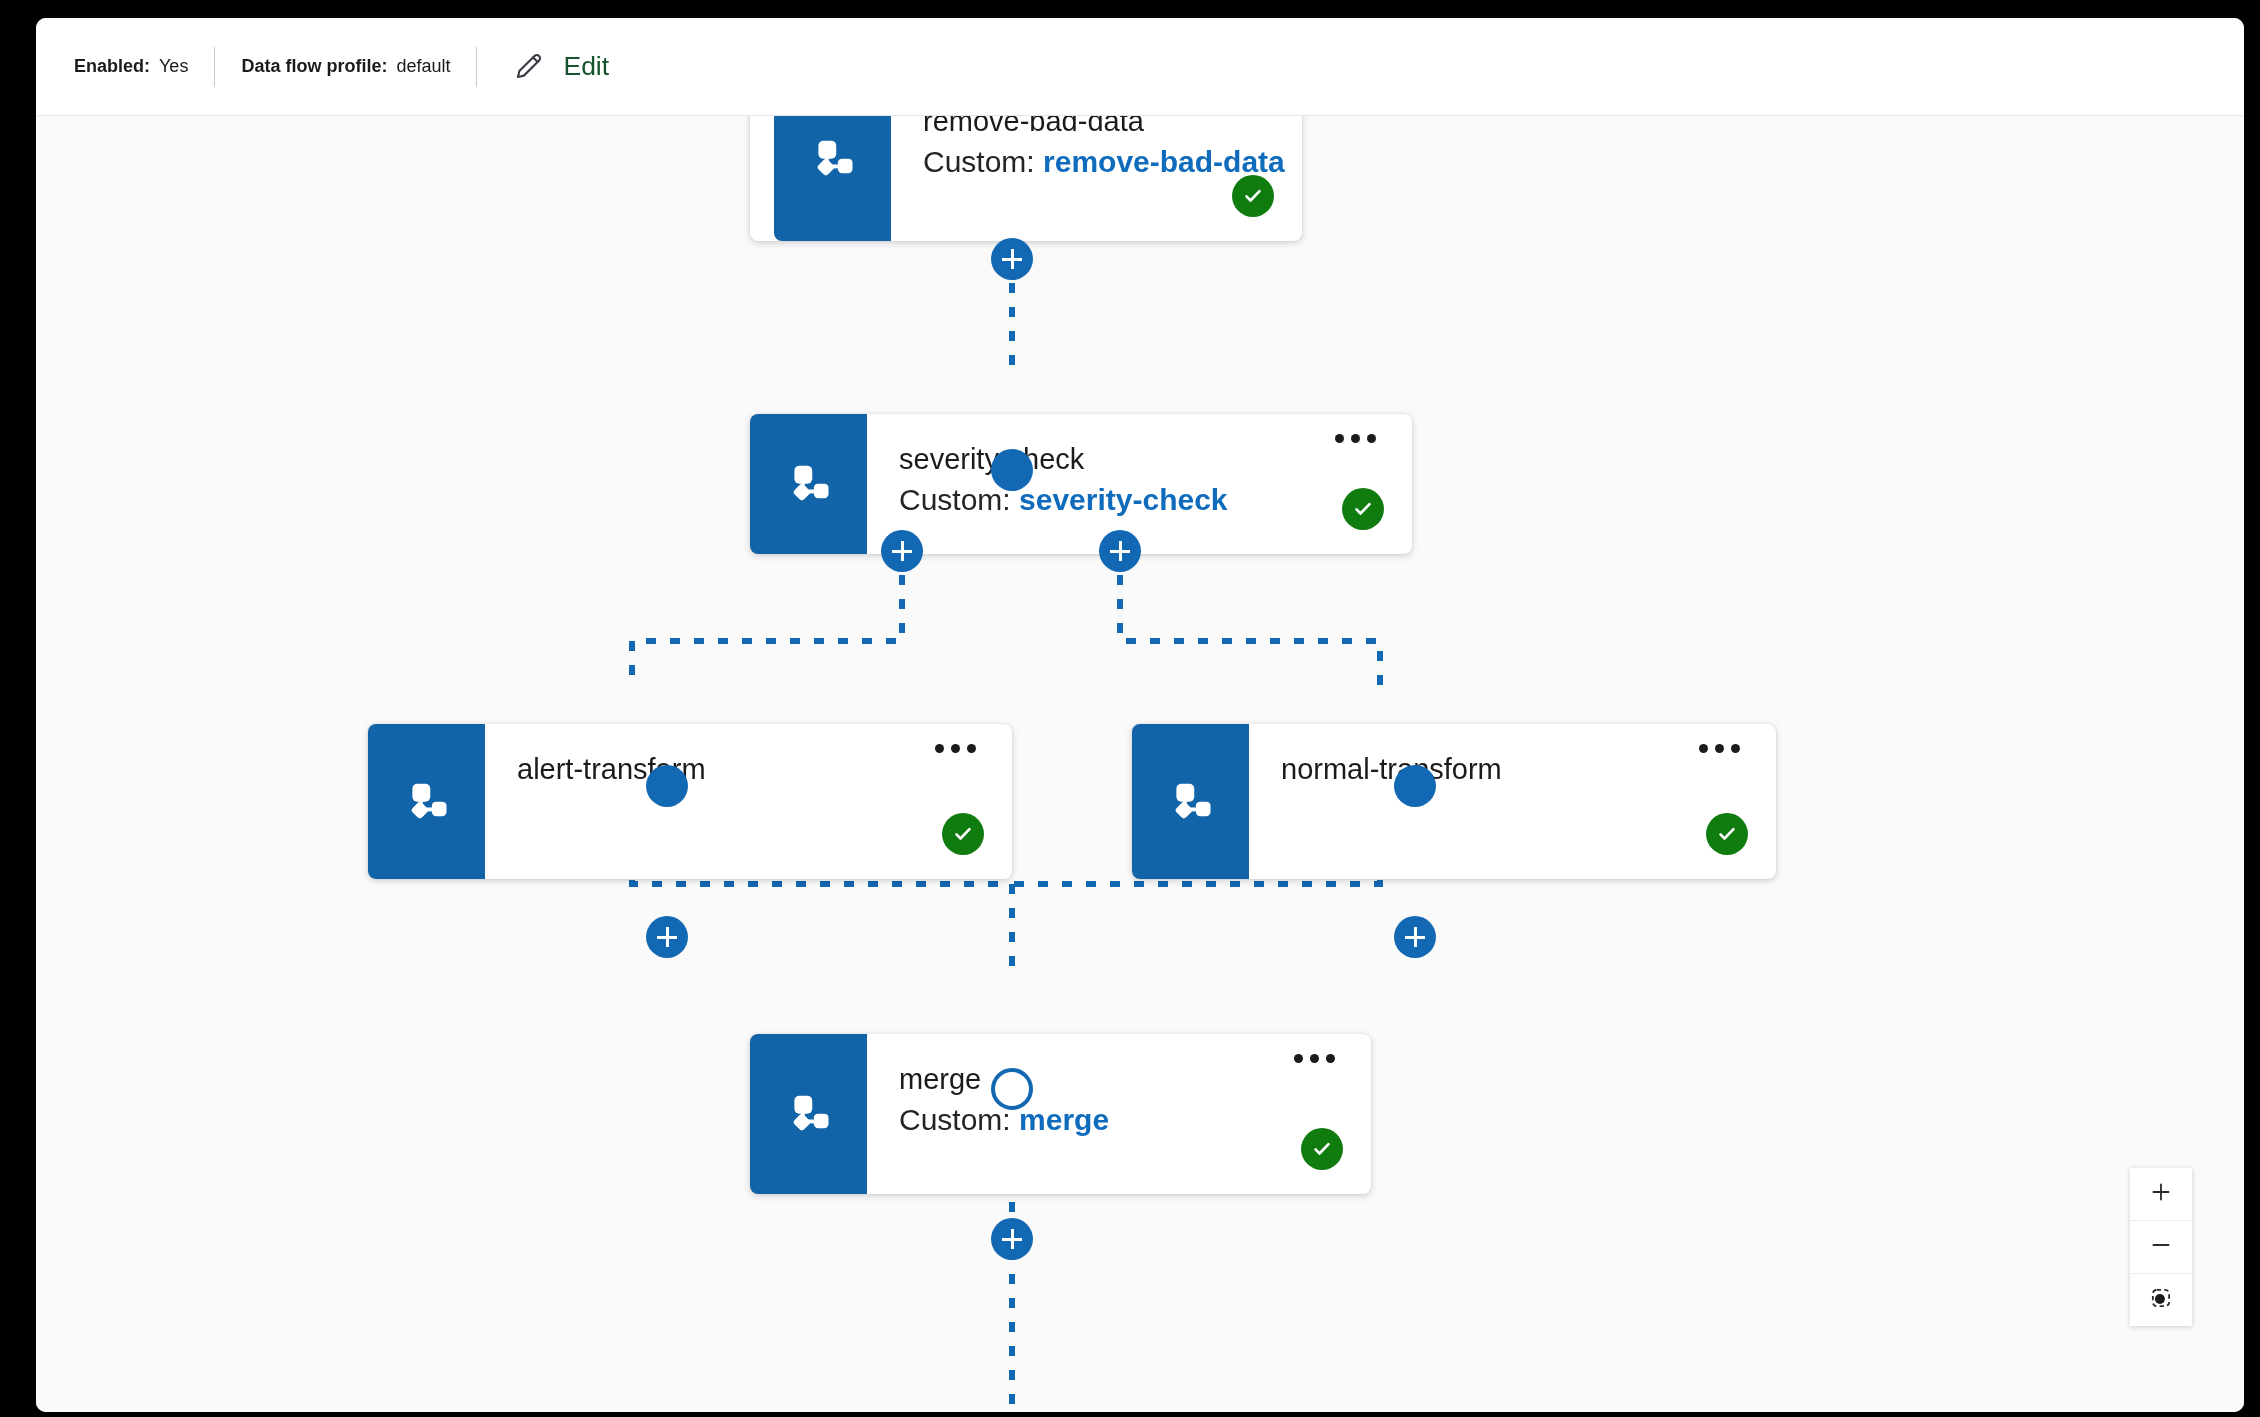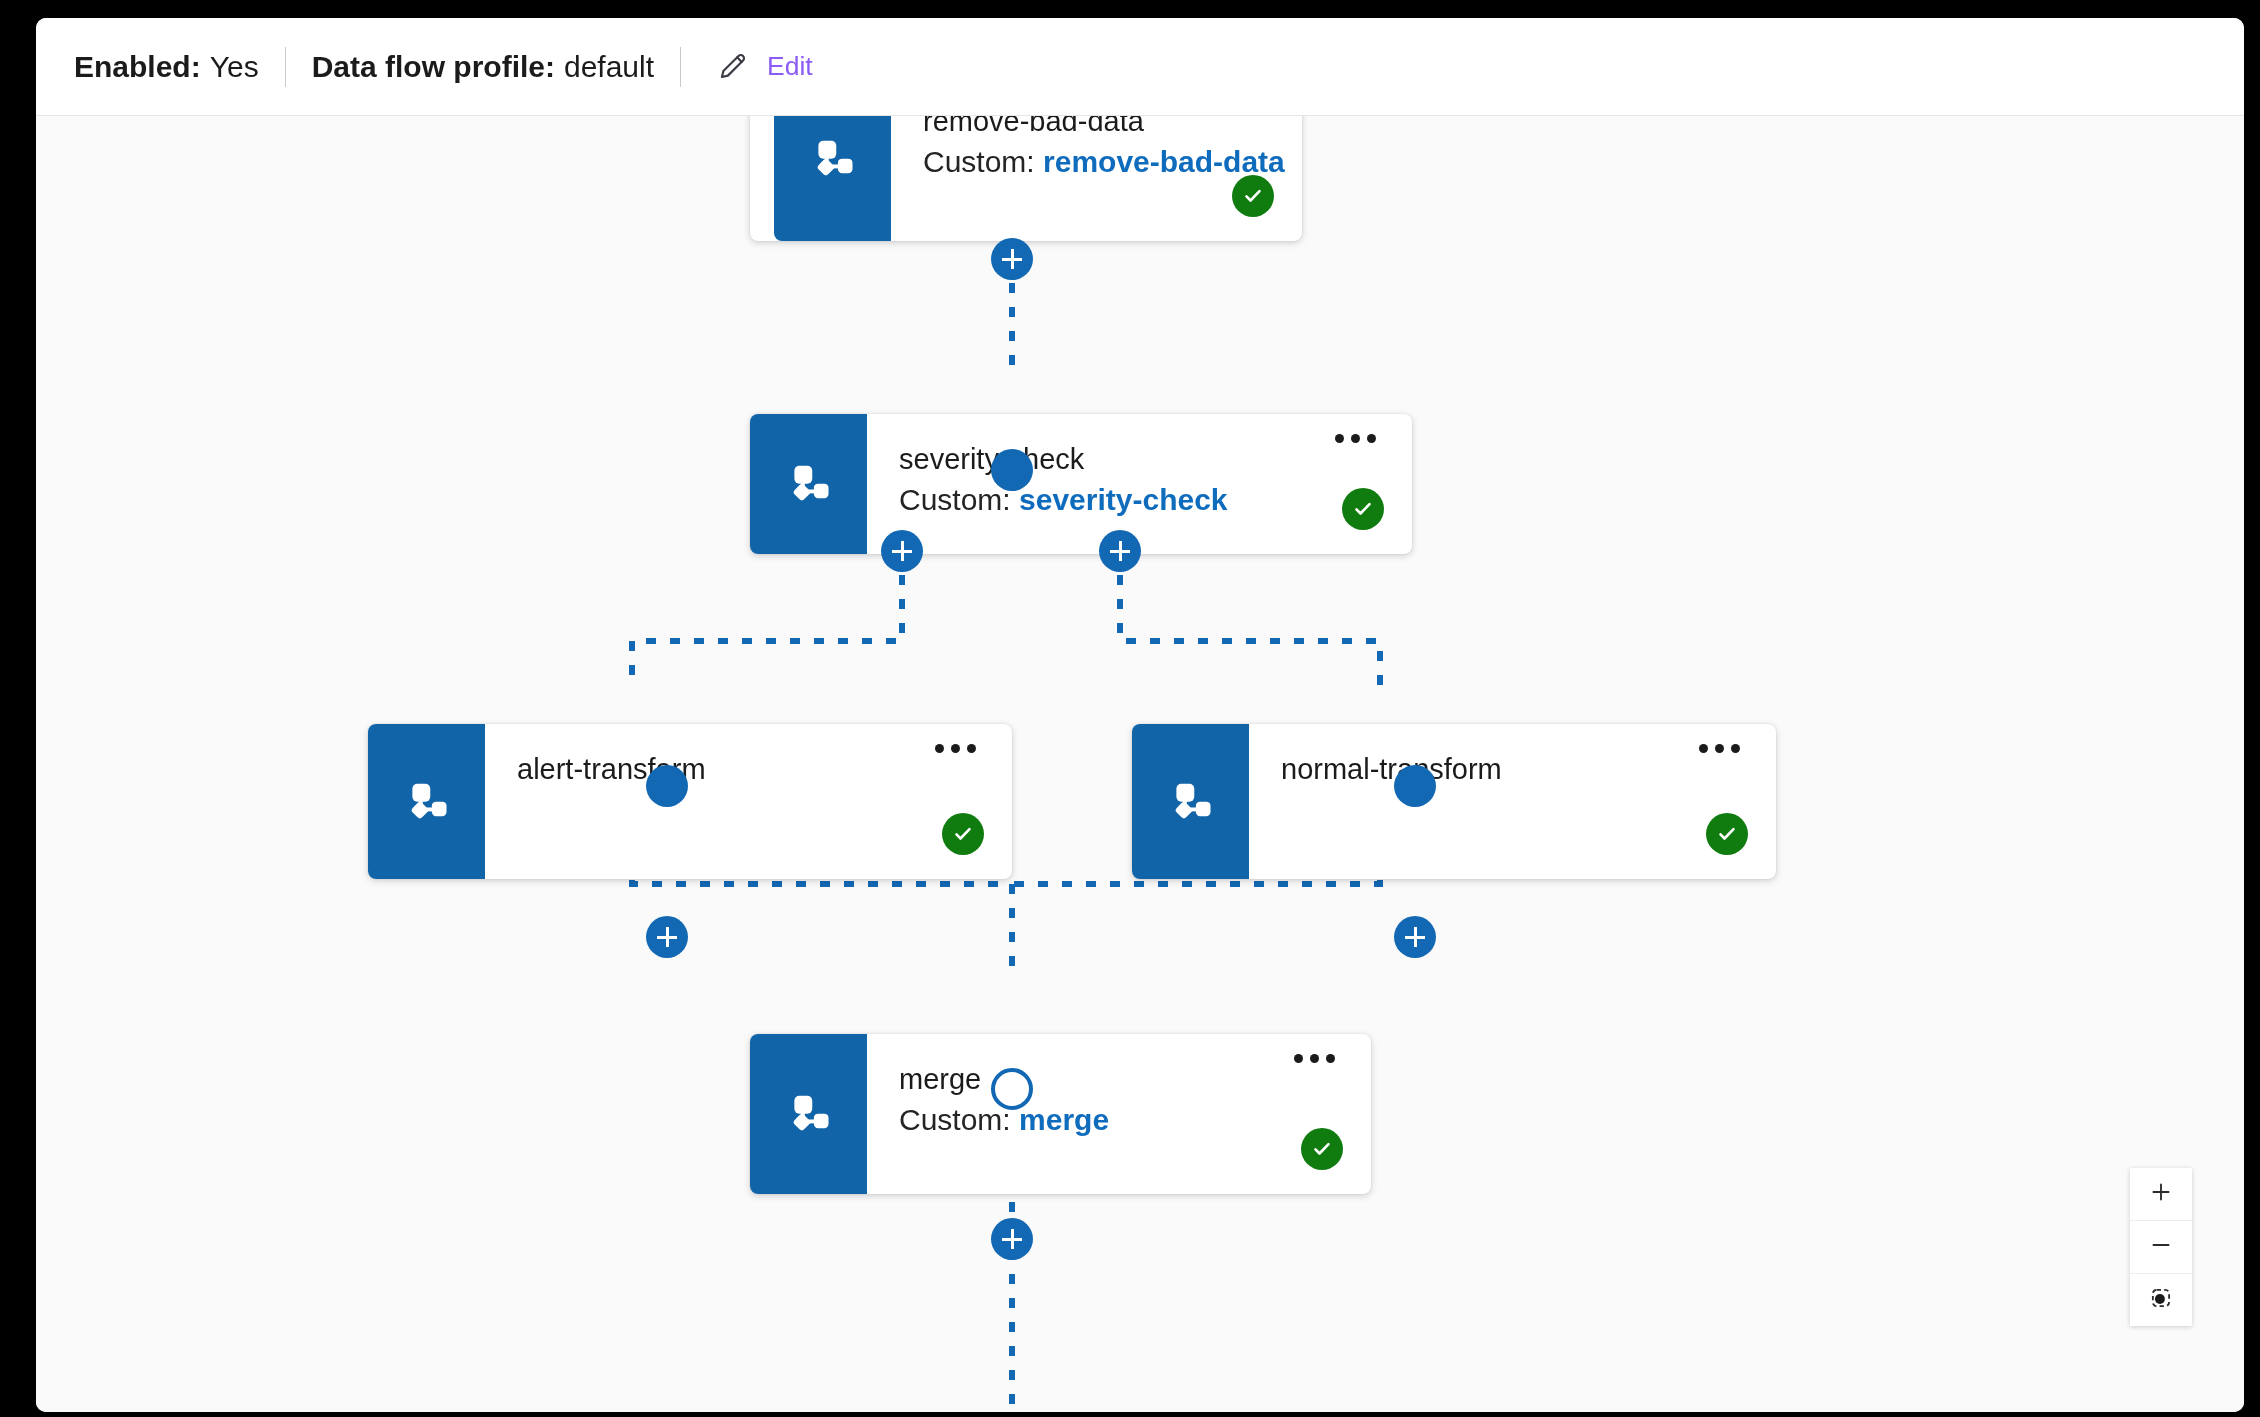--- a/index.html
+++ b/index.html
@@ -45,21 +45,21 @@
     background: #ffffff;
     border-bottom: 1px solid #e6e6e6;
     box-sizing: border-box;
     display: flex;
     align-items: center;
     padding-left: 38px;
   }
   .hdr-group {
     display: flex;
     align-items: baseline;
-    font-size: 30px;
+    font-size: 18px;
     color: #1b1b1b;
     white-space: nowrap;
   }
   .hdr-label { font-weight: bold; }
   .hdr-value { font-weight: normal; margin-left: 9px; }
   .hdr-sep {
     width: 1px;
     height: 40px;
     background: #c9c9c9;
     margin: 0 26px;
@@ -68,21 +68,21 @@
   #edit-btn {
     display: flex;
     align-items: center;
     gap: 16px;
     cursor: pointer;
     padding: 6px 10px;
     border-radius: 4px;
   }
   #edit-label {
     font-size: 26.5px;
-    color: #8b5cf6;
+    color: #14532d;
   }
 
   
   #canvas {
     position: absolute;
     left: 0;
     top: 98px;
     width: 100%;
     height: calc(100% - 98px);
     background: #fafafa;

